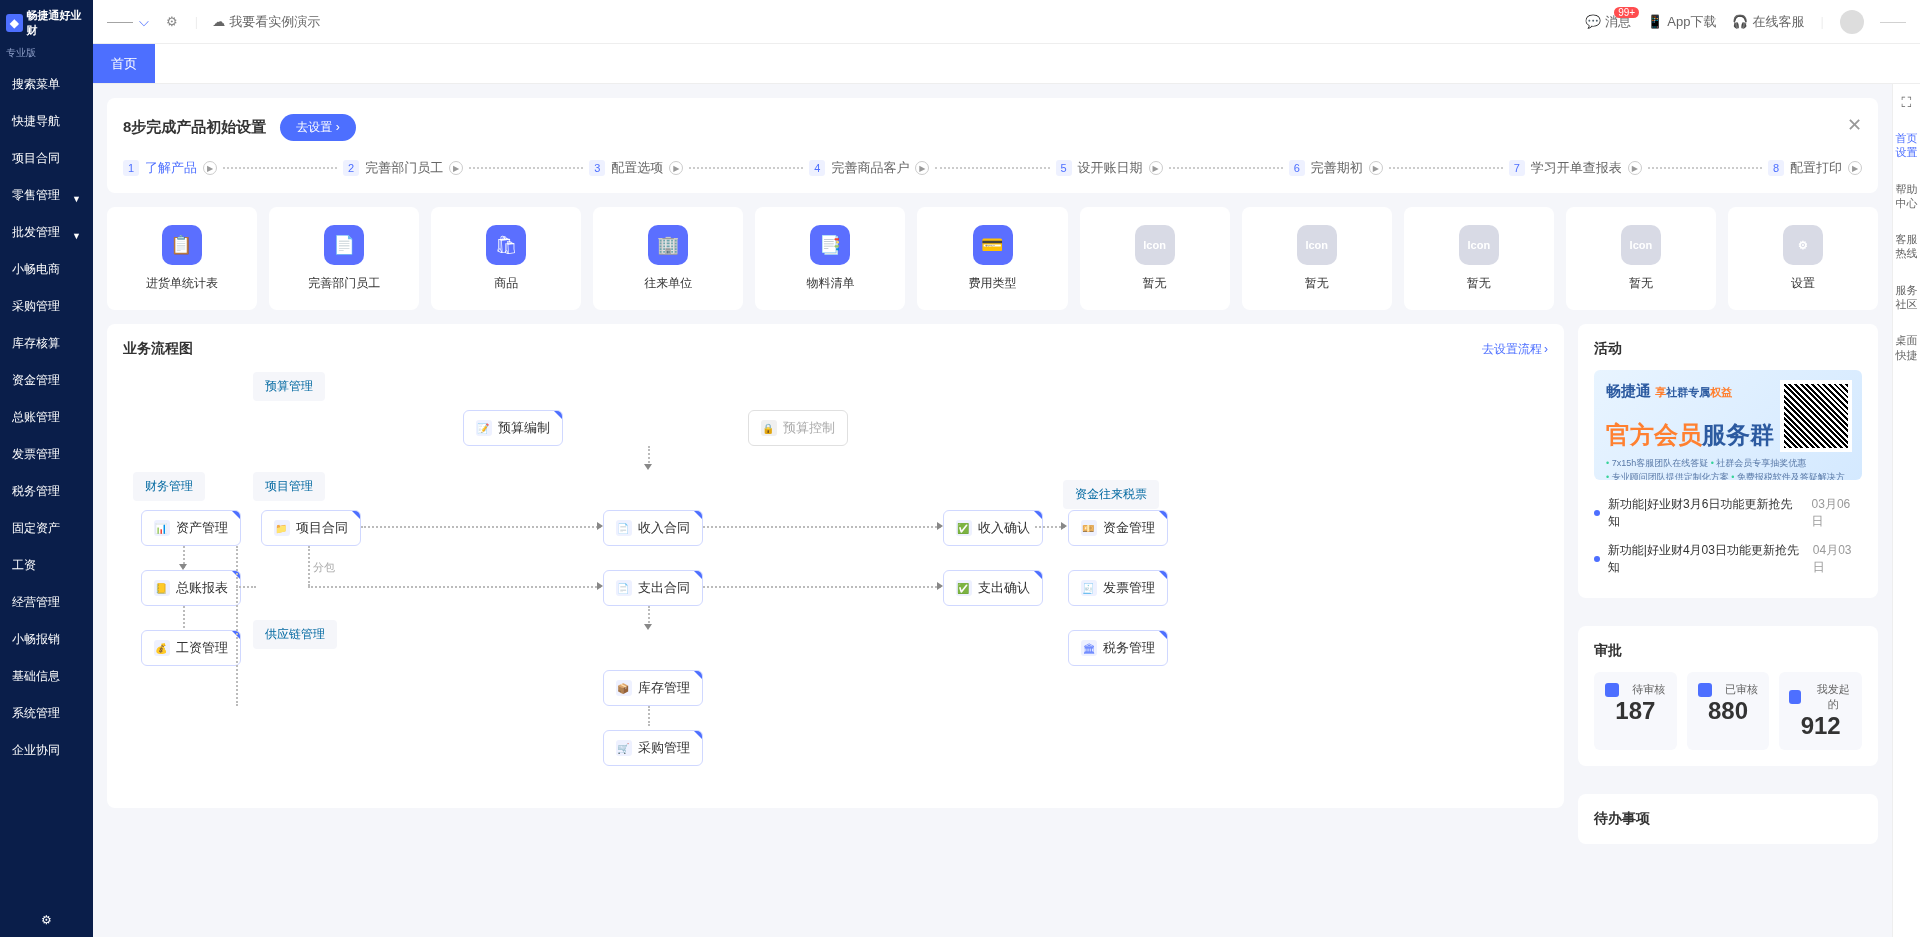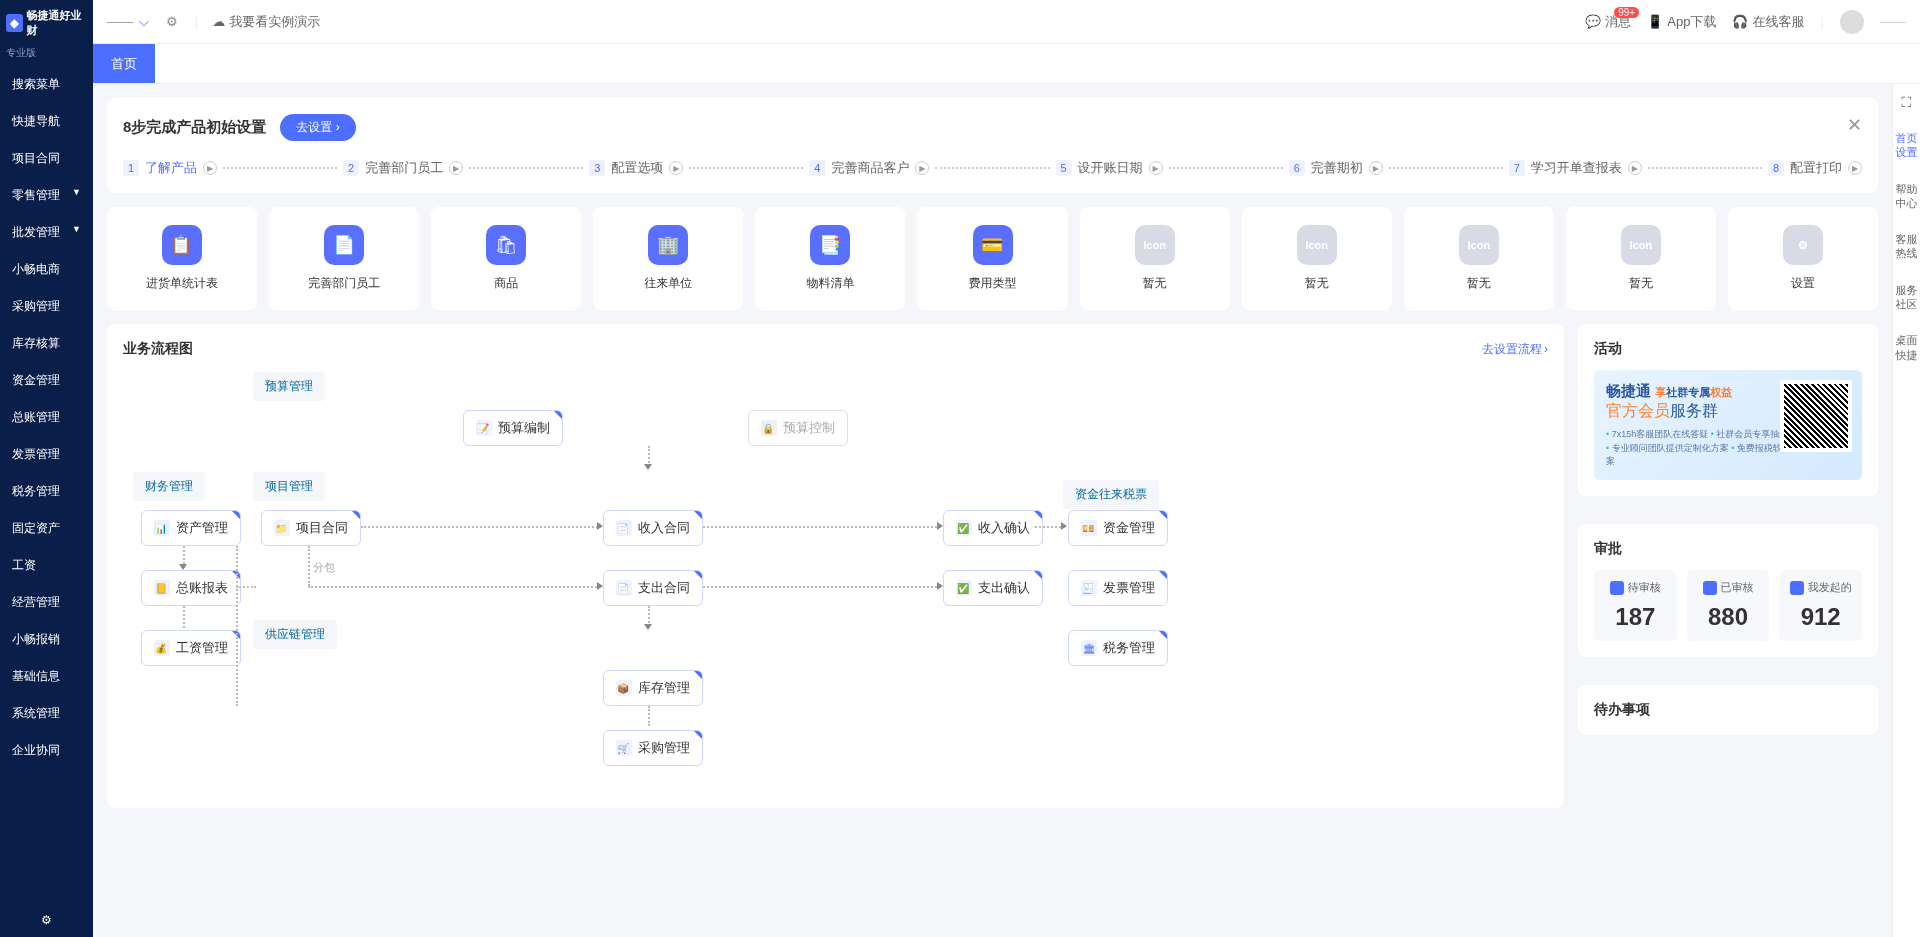--- a/index.html
+++ b/index.html
@@ -3,21 +3,21 @@
 <meta charset="utf-8">
 <style>
 *{box-sizing:border-box;margin:0;padding:0;font-family:-apple-system,"Microsoft YaHei",sans-serif}
 body{background:#f5f6fa;font-size:13px;color:#333;overflow:hidden}
 .app{display:flex;height:100vh}
 .sidebar{width:93px;background:#0a1e4a;color:#fff;display:flex;flex-direction:column;font-size:12px}
 .logo{padding:8px 6px;display:flex;align-items:center;gap:4px}
 .logo-icon{width:18px;height:18px;background:#4d6fff;border-radius:3px;display:flex;align-items:center;justify-content:center}
 .logo-text{font-size:11px;font-weight:bold}
 .logo-sub{font-size:10px;padding:0 6px 6px;color:#8a9bc4}
-.side-item{padding:10px 12px;cursor:pointer;display:flex;align-items:flex-start;justify-content:space-between}
+.side-item{padding:10px 12px;cursor:pointer;display:flex;align-items:flex-end;justify-content:space-between}
 .side-gear{padding:10px;text-align:center;margin-top:auto}
 .main{flex:1;display:flex;flex-direction:column;min-width:0}
 .topbar{height:44px;background:#fff;display:flex;align-items:center;padding:0 14px;gap:14px;border-bottom:1px solid #eee}
 .tb-left{display:flex;align-items:center;gap:14px;flex:1}
 .tb-org{color:#999;display:flex;align-items:center;gap:6px}
 .tb-icon{width:18px;height:18px;display:inline-flex;align-items:center;justify-content:center;color:#888}
 .tb-demo{color:#666;display:flex;align-items:center;gap:4px}
 .tb-right{display:flex;align-items:center;gap:16px;color:#666}
 .tb-btn{display:flex;align-items:center;gap:4px;cursor:pointer;position:relative}
 .badge{position:absolute;top:-6px;right:-8px;background:#ff4d4f;color:#fff;font-size:10px;padding:0 4px;border-radius:8px}
@@ -57,32 +57,32 @@
 .flow-group{position:absolute}
 .flow-glabel{display:inline-block;background:#f5f6fa;padding:6px 12px;border-radius:4px;font-size:12px;color:#0369a1;margin-bottom:10px}
 .flow-node{display:inline-flex;align-items:center;gap:6px;background:#fff;border:1px solid #d0d8ff;border-radius:6px;padding:8px 12px;font-size:13px;cursor:pointer;position:relative}
 .flow-node .ni{width:16px;height:16px;background:#eef1ff;border-radius:3px;display:inline-flex;align-items:center;justify-content:center;font-size:10px;color:#4d6fff}
 .flow-node .corner{position:absolute;top:0;right:0;width:0;height:0;border-left:8px solid transparent;border-top:8px solid #4d6fff;border-top-right-radius:5px}
 .flow-node.dim{border-color:#e0e0e0;color:#aaa}
 .flow-node.dim .ni{background:#f0f0f0;color:#bbb}
 .promo{width:100%;height:110px;background:linear-gradient(135deg,#e8f4ff,#d4e9ff);border-radius:6px;padding:12px;position:relative;overflow:hidden}
 .promo-t1{font-size:15px;font-weight:bold;color:#2c5aa0}
 .promo-t1 .orange{color:#ff8030}
-.promo-t2{font-size:16px;font-weight:normal;color:#2c5aa0;margin-top:0}
+.promo-t2{font-size:24px;font-weight:bold;color:#2c5aa0;margin-top:18px}
 .promo-t2 .orange{color:#ff8030}
 .promo-bullets{font-size:9px;color:#5a7aa8;margin-top:6px;line-height:1.5}
 .promo-bullets span::before{content:"• ";color:#36d399}
 .qr{position:absolute;right:10px;top:10px;width:72px;height:72px;background:#fff;padding:4px}
 .qr-inner{width:100%;height:100%;background:repeating-linear-gradient(45deg,#000 0 2px,#fff 2px 4px)}
 .act-item{display:flex;align-items:center;gap:8px;padding:6px 0;font-size:12px}
 .act-dot{width:6px;height:6px;border-radius:50%;background:#4d6fff}
 .act-date{color:#999;margin-left:auto}
 .approve{display:flex;gap:10px}
 .ap-card{flex:1;background:#f7f8fc;border-radius:6px;padding:10px;text-align:center}
-.ap-top{display:flex;align-items:center;justify-content:center;gap:4px;font-size:11px;color:#666;margin-bottom:8px}
+.ap-top{display:flex;align-items:center;justify-content:center;gap:13px;font-size:11px;color:#666;margin-bottom:0}
 .ap-top .ai{width:14px;height:14px;background:#4d6fff;border-radius:3px;display:inline-block}
 .ap-num{font-size:24px;font-weight:bold}
 .conn{position:absolute;border-color:#bbb}
 .hline{border-top:2px dotted #bbb;height:0}
 .vline{border-left:2px dotted #bbb;width:0}
 .arrow-r{position:absolute;width:0;height:0;border-top:4px solid transparent;border-bottom:4px solid transparent;border-left:6px solid #888}
 .arrow-d{position:absolute;width:0;height:0;border-left:4px solid transparent;border-right:4px solid transparent;border-top:6px solid #888}
 .sublabel{position:absolute;font-size:11px;color:#aaa}
 .step1{color:#4d6fff}
 </style>
@@ -441,20 +441,32 @@
                 <div class="promo-t1"><span>畅捷通</span> <span class="orange" style="font-size:11px">享</span><span style="font-size:11px">社群专属</span><span class="orange" style="font-size:11px">权益</span></div>
                 <div class="promo-t2"><span class="orange">官方会员</span><span>服务群</span></div>
                 <div class="promo-bullets">
                   <span>7x15h客服团队在线答疑</span> <span>社群会员专享抽奖优惠</span><br>
                   <span>专业顾问团队提供定制化方案</span> <span>免费报税软件及答疑解决方案</span>
                 </div>
                 <div class="qr">
                     <div class="qr-inner"></div>
                   </div>
               </div>
+              <div id="act-list" style="margin-top:10px">
+                  <div class="act-item">
+                    <span class="act-dot"></span>
+                    <span>新功能|好业财3月6日功能更新抢先知</span>
+                    <span class="act-date">03月06日</span>
+                  </div>
+                  <div class="act-item">
+                    <span class="act-dot"></span>
+                    <span>新功能|好业财4月03日功能更新抢先知</span>
+                    <span class="act-date">04月03日</span>
+                  </div>
+                </div>
             </div>
 
             <div class="card">
               <div class="card-title" style="margin-bottom:12px">审批</div>
               <div class="approve" id="approve">
                   <div class="ap-card">
                     <div class="ap-top">
                       <span class="ai"></span>
                       <span>待审核</span>
                     </div>

